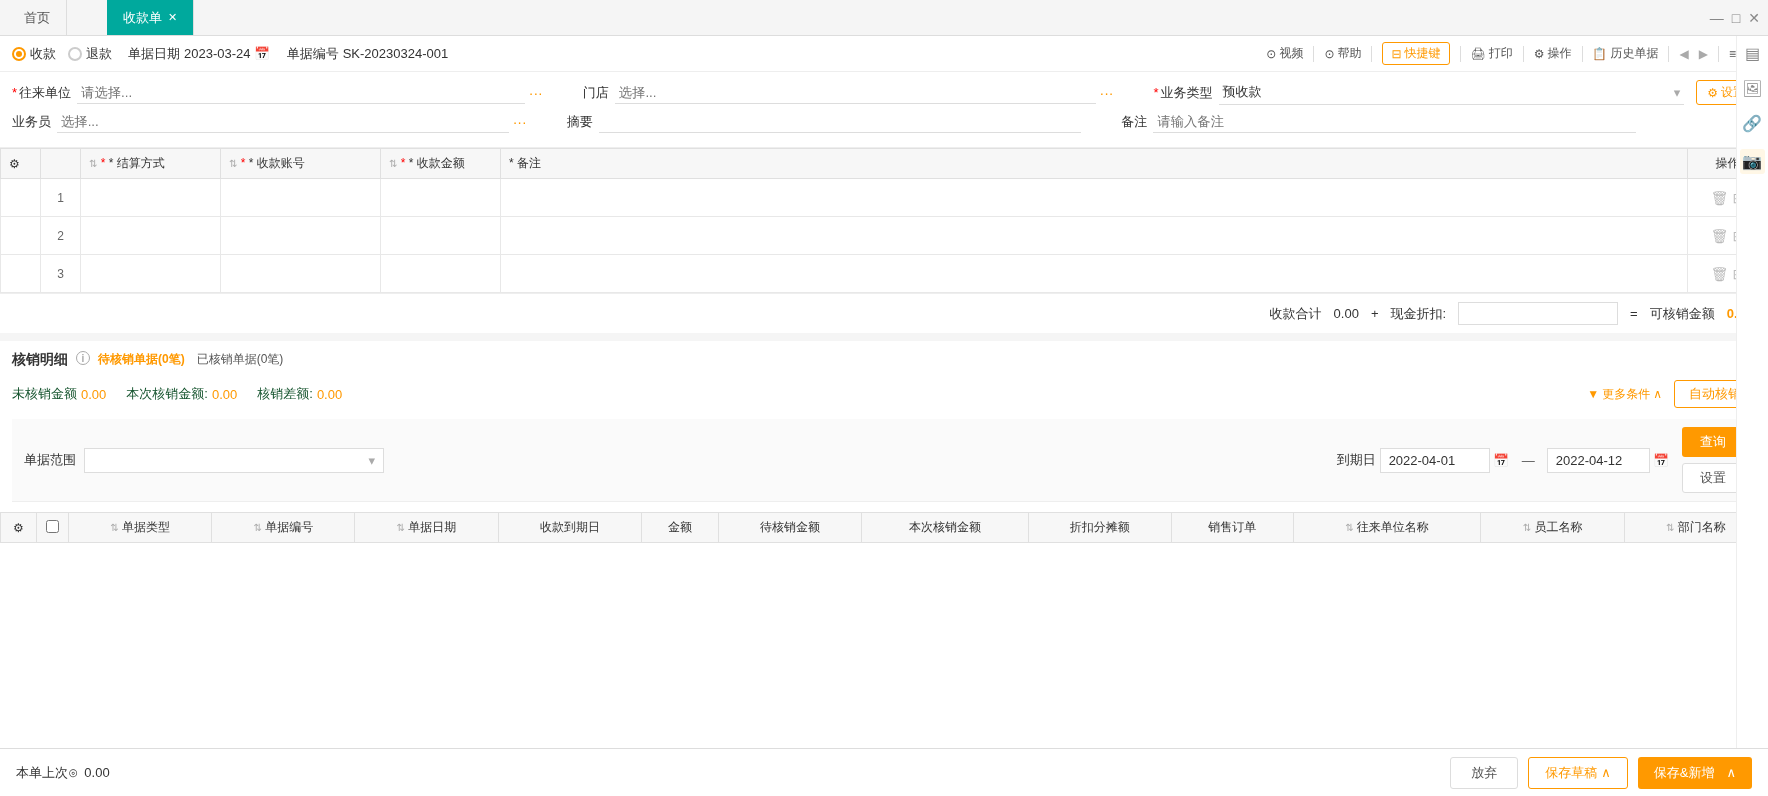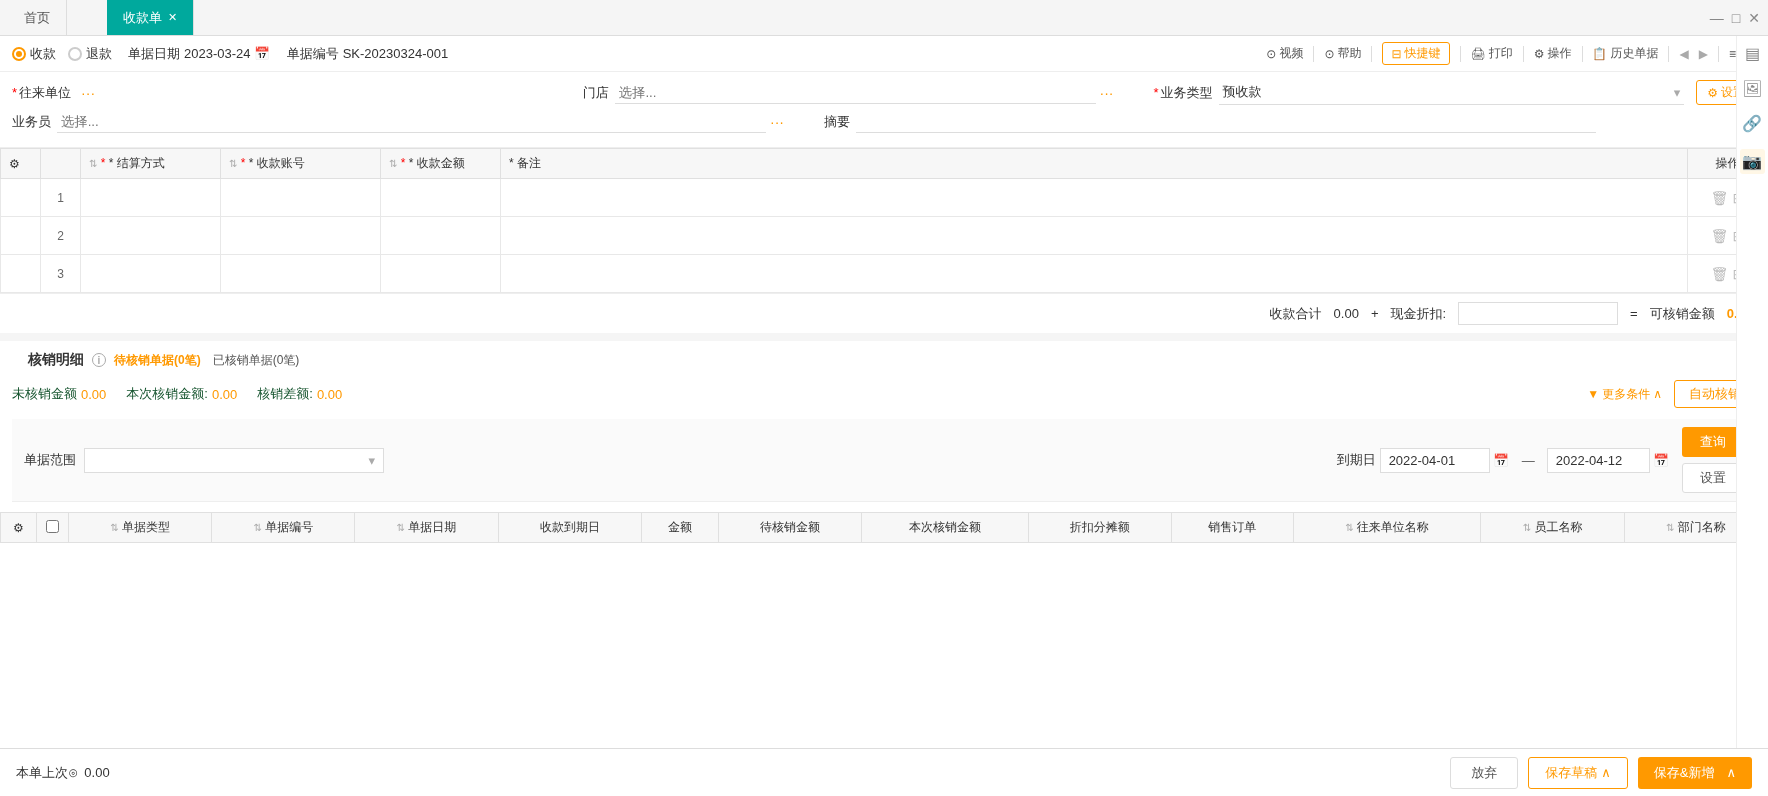--- a/index.html
+++ b/index.html
@@ -119,21 +119,21 @@
       border-top: 1px solid #eee; font-size: 13px;
     }
     .total-input { border: 1px solid #ddd; padding: 3px 8px; width: 120px; outline: none; }
     .total-result { color: #f90; font-weight: bold; }
 
     
     .section-divider { height: 8px; background: #f5f5f5; }
 
     
     .verify-section { background: #fff; padding: 10px 12px; }
-    .verify-title { font-size: 14px; font-weight: bold; color: #333; display: flex; align-items: center; gap: 8px; margin-bottom: 8px; margin-left: 16px; }
+    .verify-title { font-size: 14px; font-weight: bold; color: #333; display: flex; align-items: flex-start; gap: 8px; margin-bottom: 8px; }
     .verify-tabs { display: flex; gap: 12px; }
     .verify-tab { color: #f90; cursor: pointer; font-size: 12px; }
     .info-icon { width: 14px; height: 14px; border-radius: 50%; border: 1px solid #aaa; display: inline-flex; align-items: center; justify-content: center; font-size: 10px; color: #aaa; cursor: pointer; }
 
     .verify-stats { display: flex; gap: 20px; margin: 8px 0; font-size: 13px; }
     .stat-item { display: flex; align-items: center; gap: 4px; }
     .stat-label { color: #14532d; }
     .stat-value { color: #f90; font-weight: 500; }
     .filter-btn { color: #f90; cursor: pointer; font-size: 12px; display: flex; align-items: center; gap: 3px; }
     .auto-cancel-btn {
@@ -285,20 +285,21 @@
       <span class="toolbar-btn" style="color:#f90;">⊞</span>
     </div>
   </div>
 
   <div class="form-section">
     <div class="form-row">
 
       <div class="form-field" style="flex:2;">
         <span style="color:#f00; margin-right:2px;">*</span>
         <span class="field-label" style="margin-right:6px;">往来单位</span>
+        <input class="form-input" style="border-top: none; border-right: none; border-left: none; border-image: initial; border-bottom: 1px solid rgb(221, 221, 221); background: transparent; flex: 1 1 0%; color: rgb(170, 170, 170);" value="" placeholder="请选择...">
         <span class="more-btn">···</span>
       </div>
       <div style="width:40px;"></div>
 
       <div class="form-field" style="flex:2;">
         <span class="field-label" style="margin-right:6px;">门店</span>
         <input class="form-input" style="border-top: none; border-right: none; border-left: none; border-image: initial; border-bottom: 1px solid rgb(221, 221, 221); background: transparent; flex: 1 1 0%; color: rgb(170, 170, 170);" value="" placeholder="选择...">
         <span class="more-btn">···</span>
       </div>
       <div style="width:40px;"></div>
@@ -325,20 +326,24 @@
         <span class="more-btn">···</span>
       </div>
       <div style="width:40px;"></div>
 
       <div class="form-field" style="flex:2;">
         <span class="field-label" style="margin-right:6px;">摘要</span>
         <input class="form-input" style="border-top: none; border-right: none; border-left: none; border-image: initial; border-bottom: 1px solid rgb(221, 221, 221); background: transparent; flex: 1 1 0%;" value="">
       </div>
       <div style="width:40px;"></div>
 
+      <div class="form-field" style="flex:2;">
+        <span class="field-label" style="margin-right:6px;">备注</span>
+        <input class="form-input" style="border-top: none; border-right: none; border-left: none; border-image: initial; border-bottom: 1px solid rgb(221, 221, 221); background: transparent; flex: 1 1 0%; color: rgb(170, 170, 170);" value="" placeholder="请输入备注">
+      </div>
       <div style="width: 120px;"></div>
     </div>
   </div>
 
   <div class="table-section">
     <table class="data-table">
       <thead>
         <tr>
           <th class="gear-col">⚙</th>
           <th class="row-num"></th>

